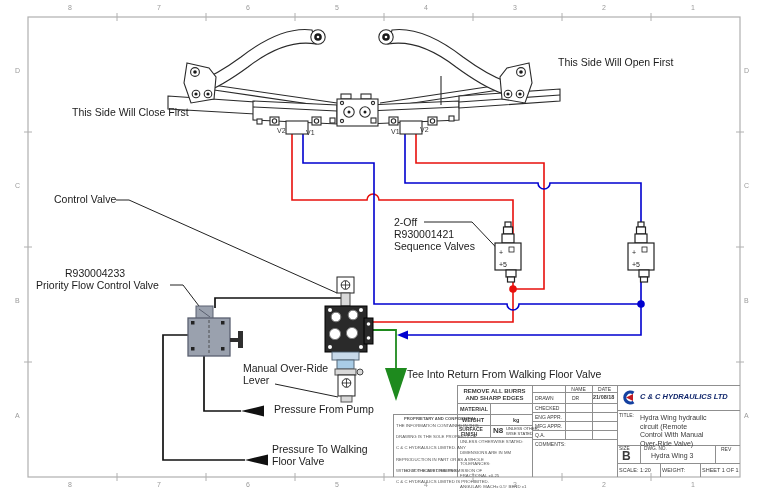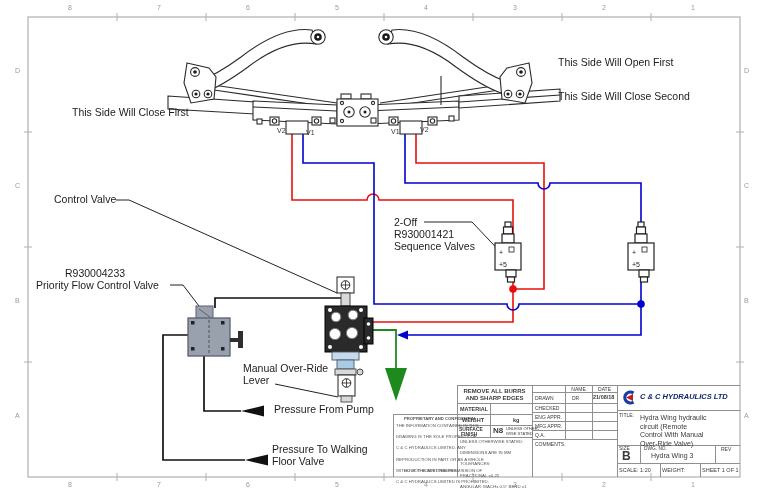--- a/index.html
+++ b/index.html
@@ -228,34 +228,34 @@
   <span class="gref" style="left:15px;top:182px">C</span>
   <span class="gref" style="left:15px;top:297px">B</span>
   <span class="gref" style="left:15px;top:412px">A</span>
   <span class="gref" style="left:744px;top:67px">D</span>
   <span class="gref" style="left:744px;top:182px">C</span>
   <span class="gref" style="left:744px;top:297px">B</span>
   <span class="gref" style="left:744px;top:412px">A</span>
 
   <div class="ann" style="left:72px;top:106px">This Side Will Close First</div>
   <div class="ann" style="left:558px;top:56px">This Side Will Open First</div>
-  <div class="ann" style="left:558px;top:90px">This Side Will Close Second</div>
 
   <div class="ann" style="left:54px;top:193px">Control Valve</div>
 
   <div class="ann" style="left:65px;top:267px">R930004233</div>
   <div class="ann" style="left:36px;top:279px">Priority Flow Control Valve</div>
 
   <div class="ann" style="left:394px;top:216px">2-Off</div>
   <div class="ann" style="left:394px;top:228px">R930001421</div>
   <div class="ann" style="left:394px;top:240px">Sequence Valves</div>
 
   <div class="ann" style="left:243px;top:362px">Manual Over-Ride</div>
   <div class="ann" style="left:243px;top:374px">Lever</div>
 
+  <div class="ann" style="left:407px;top:368px">Tee Into Return From Walking Floor Valve</div>
   <div class="ann" style="left:274px;top:403px">Pressure From Pump</div>
   <div class="ann" style="left:272px;top:443px">Pressure To Walking</div>
   <div class="ann" style="left:272px;top:455px">Floor Valve</div>
 
   <span class="vlab" style="left:277px;top:127px">V2</span>
   <span class="vlab" style="left:306px;top:129px">V1</span>
   <span class="vlab" style="left:391px;top:128px">V1</span>
   <span class="vlab" style="left:420px;top:126px">V2</span>
 
   <div>

